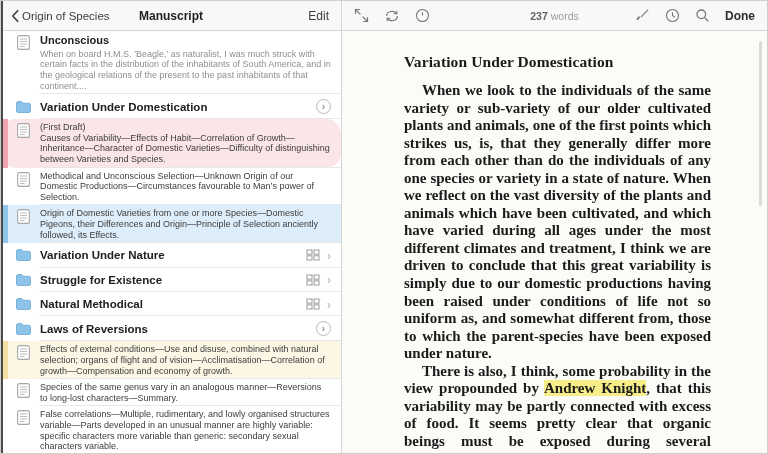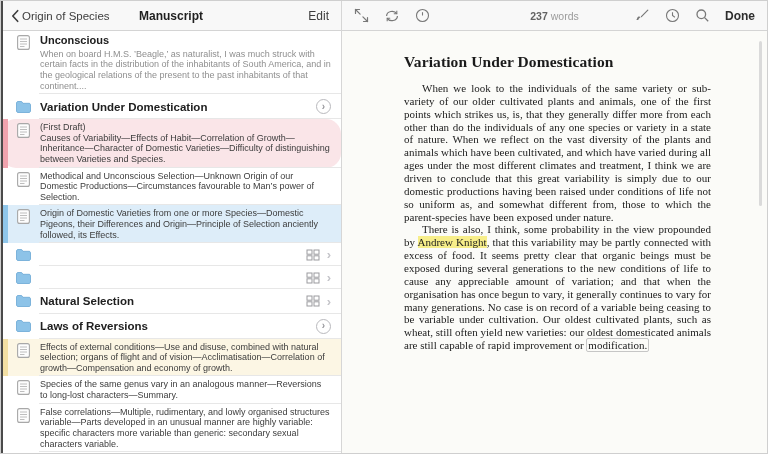--- a/index.html
+++ b/index.html
@@ -45,21 +45,21 @@
   .ed-toolbar { position:relative; height:30px; flex:none; background:#f8f8f8; border-bottom:1px solid #d4d4d4; display:flex; align-items:center; padding:0 12px; }
   .tb-group { display:flex; align-items:center; gap:15px; }
   .tb-right { margin-left:auto; }
   .tb-btn { display:flex; align-items:center; cursor:pointer; }
   .word-count { position:absolute; left:120px; right:120px; text-align:center; font-size:10.5px; color:#9b9b9b; }
   .wc-num { color:#636363; font-weight:700; }
   .done-btn { font-size:12px; font-weight:700; color:#2e2e2e; cursor:pointer; }
 
   .ed-content { flex:1; position:relative; overflow:hidden; padding:16px 56px 0 62px; font-family:"Liberation Serif", serif; color:#1b1b1b; }
   .doc-title { font-size:15.5px; font-weight:700; letter-spacing:0.1px; margin:6px 0 11px; }
-  .doc-p { font-size:11px; line-height:1.17; text-align:justify; text-indent:18px; }
+  .doc-p { font-size:15px; line-height:1.17; text-align:justify; text-indent:18px;font-weight:bold; }
   .hl { background:#f7ee8a; }
   .boxed { border:1px solid #c6c6c6; border-radius:2px; padding:0 1px; }
   .scrollbar { position:absolute; right:5px; top:10px; width:3px; height:165px; border-radius:2px; background:#dadada; cursor:pointer; }
 </style>
 </head>
 <body>
 
 <div class="app">
 
   <div class="sidebar">
@@ -159,60 +159,66 @@
           <div class="row-text">Origin of Domestic Varieties from one or more Species—Domestic Pigeons, their Differences and Origin—Principle of Selection anciently followed, its Effects.</div>
         </span>
       </div>
 
       <div class="row folder">
         <span class="icon-col">
           <svg width="15" height="12" viewBox="0 0 15 12">
               <path d="M0.5 2 C0.5 1.2 1.2 0.5 2 0.5 h3.6 l1.4 1.8 h6 c0.9 0 1.5 0.7 1.5 1.5 v6.2 c0 0.8 -0.7 1.5 -1.5 1.5 h-11 c-0.8 0 -1.5 -0.7 -1.5 -1.5 z" fill="#8dc3e8" stroke="#6aa7d4" stroke-width="0.8"></path>
             </svg>
         </span>
+        <span class="txt-col">
+          <div class="row-title">Variation Under Nature</div>
+        </span>
         <span class="accessory">
           <svg width="14" height="12" viewBox="0 0 14 12">
               <g fill="none" stroke="#9b9b9f" stroke-width="1">
                 <rect x="1" y="1" width="5" height="4.2"></rect>
                 <rect x="8" y="1" width="5" height="4.2"></rect>
                 <rect x="1" y="6.8" width="5" height="4.2"></rect>
                 <rect x="8" y="6.8" width="5" height="4.2"></rect>
               </g>
             </svg>
           <span class="chev">›</span>
         </span>
       </div>
 
       <div class="row folder">
         <span class="icon-col">
           <svg width="15" height="12" viewBox="0 0 15 12">
               <path d="M0.5 2 C0.5 1.2 1.2 0.5 2 0.5 h3.6 l1.4 1.8 h6 c0.9 0 1.5 0.7 1.5 1.5 v6.2 c0 0.8 -0.7 1.5 -1.5 1.5 h-11 c-0.8 0 -1.5 -0.7 -1.5 -1.5 z" fill="#8dc3e8" stroke="#6aa7d4" stroke-width="0.8"></path>
             </svg>
         </span>
+        <span class="txt-col">
+          <div class="row-title">Struggle for Existence</div>
+        </span>
         <span class="accessory">
           <svg width="14" height="12" viewBox="0 0 14 12">
               <g fill="none" stroke="#9b9b9f" stroke-width="1">
                 <rect x="1" y="1" width="5" height="4.2"></rect>
                 <rect x="8" y="1" width="5" height="4.2"></rect>
                 <rect x="1" y="6.8" width="5" height="4.2"></rect>
                 <rect x="8" y="6.8" width="5" height="4.2"></rect>
               </g>
             </svg>
           <span class="chev">›</span>
         </span>
       </div>
 
       <div class="row folder">
         <span class="icon-col">
           <svg width="15" height="12" viewBox="0 0 15 12">
               <path d="M0.5 2 C0.5 1.2 1.2 0.5 2 0.5 h3.6 l1.4 1.8 h6 c0.9 0 1.5 0.7 1.5 1.5 v6.2 c0 0.8 -0.7 1.5 -1.5 1.5 h-11 c-0.8 0 -1.5 -0.7 -1.5 -1.5 z" fill="#8dc3e8" stroke="#6aa7d4" stroke-width="0.8"></path>
             </svg>
         </span>
         <span class="txt-col">
-          <div class="row-title">Natural Selection</div>
+          <div class="row-title">Natural Methodical</div>
         </span>
         <span class="accessory">
           <svg width="14" height="12" viewBox="0 0 14 12">
               <g fill="none" stroke="#9b9b9f" stroke-width="1">
                 <rect x="1" y="1" width="5" height="4.2"></rect>
                 <rect x="8" y="1" width="5" height="4.2"></rect>
                 <rect x="1" y="6.8" width="5" height="4.2"></rect>
                 <rect x="8" y="6.8" width="5" height="4.2"></rect>
               </g>
             </svg>

